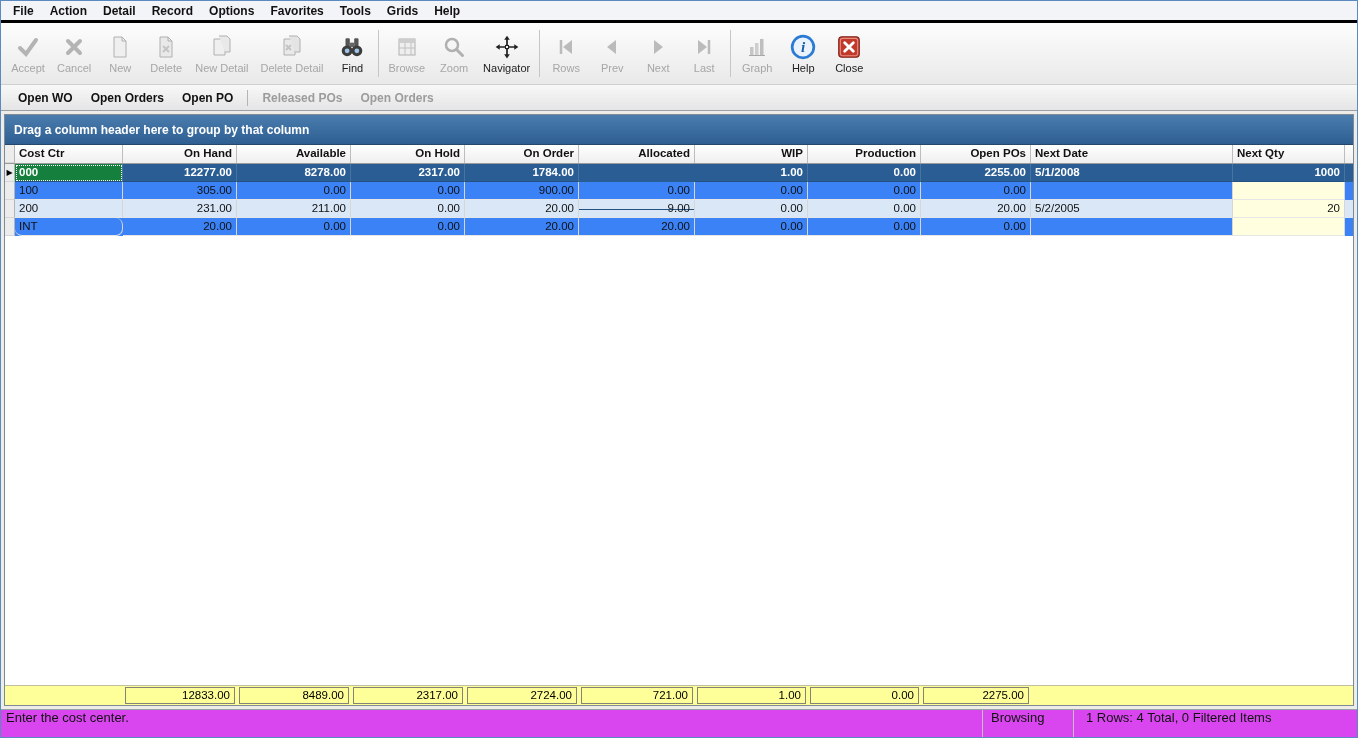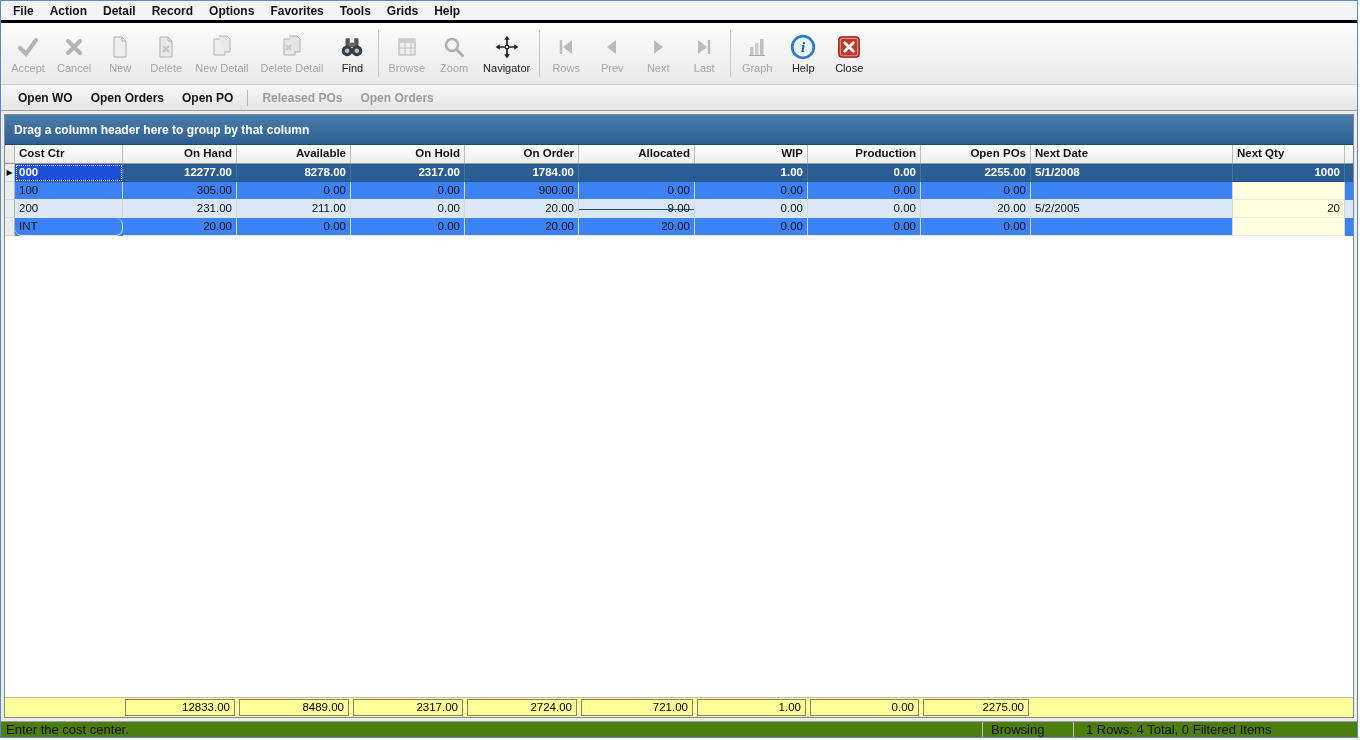--- a/index.html
+++ b/index.html
@@ -35,29 +35,29 @@
 .grid-wrap{flex:1;border:1px solid #7f8a96;background:#fff;display:flex;flex-direction:column;min-height:0}
 .group-bar{height:30px;background:linear-gradient(#4a7cae,#2f5f92);color:#fff;font-weight:bold;font-size:12px;display:flex;align-items:center;padding-left:9px;border-bottom:1px solid #24476b;flex:none}
 .grid-header{display:flex;height:19px;background:linear-gradient(#ffffff,#efefef);border-bottom:1px solid #9a9a9a;font-weight:bold;font-size:11.5px;flex:none}
 .hcell{border-right:1px solid #bdbdbd;padding:2px 4px;white-space:nowrap;overflow:hidden}
 .grow{display:flex;height:18px;font-size:11.5px;background:#3b82f6}
 .grow.alt{background:#d9e7f7}
 .grow.selected{background:#2a5d93;color:#fff;font-weight:bold}
 .gcell{border-right:1px solid #d6d6d6;border-bottom:1px solid #e6e6e6;padding:1px 4px;white-space:nowrap;overflow:hidden;line-height:15px}
 .grow.selected .gcell{border-right-color:#46749f;border-bottom-color:#24517f}
 .gcell.qty{background:#ffffe0}
-.focus-cell{outline:1px dotted #fff;outline-offset:-2px;background:#1d4ed8}
+.focus-cell{outline:1px dotted #fff;outline-offset:-2px;background:#15803d}
 .ind{width:10px;flex:none;padding:0;background:#ececec;border-right:1px solid #b5b5b5;border-bottom:1px solid #d5d5d5;font-size:8px;line-height:17px;text-align:center;color:#111}
 .grow.selected .ind{background:#ececec;color:#000;font-weight:normal}
 .grid-filler{flex:1;background:#fff}
 .totals-row{height:20px;background:#ffff99;border-top:1px solid #c0c0a0;position:relative;flex:none}
 .tot-box{position:absolute;top:1px;height:17px;border:1px solid #83837a;background:#ffff99;font-size:11.5px;line-height:15px;text-align:right;padding:0 4px;color:#000}
 
 
-.statusbar{height:16px;background:#4d7c0f;border-top:1px solid #98a0a8;display:flex;align-items:flex-end;font-size:13px;flex:none}
+.statusbar{height:28px;background:#d946ef;border-top:1px solid #98a0a8;display:flex;align-items:flex-start;font-size:13px;flex:none}
 .sb-msg{flex:1;padding-left:5px;white-space:nowrap;overflow:hidden}
 .sb-sep{width:1px;height:100%;background:#c2c2c2;flex:none}
 .sb-mode{width:90px;padding-left:8px;flex:none}
 .sb-rows{width:283px;padding-left:12px;flex:none;white-space:nowrap}
 </style>
 </head>
 <body>
 
 <div class="window">
 

